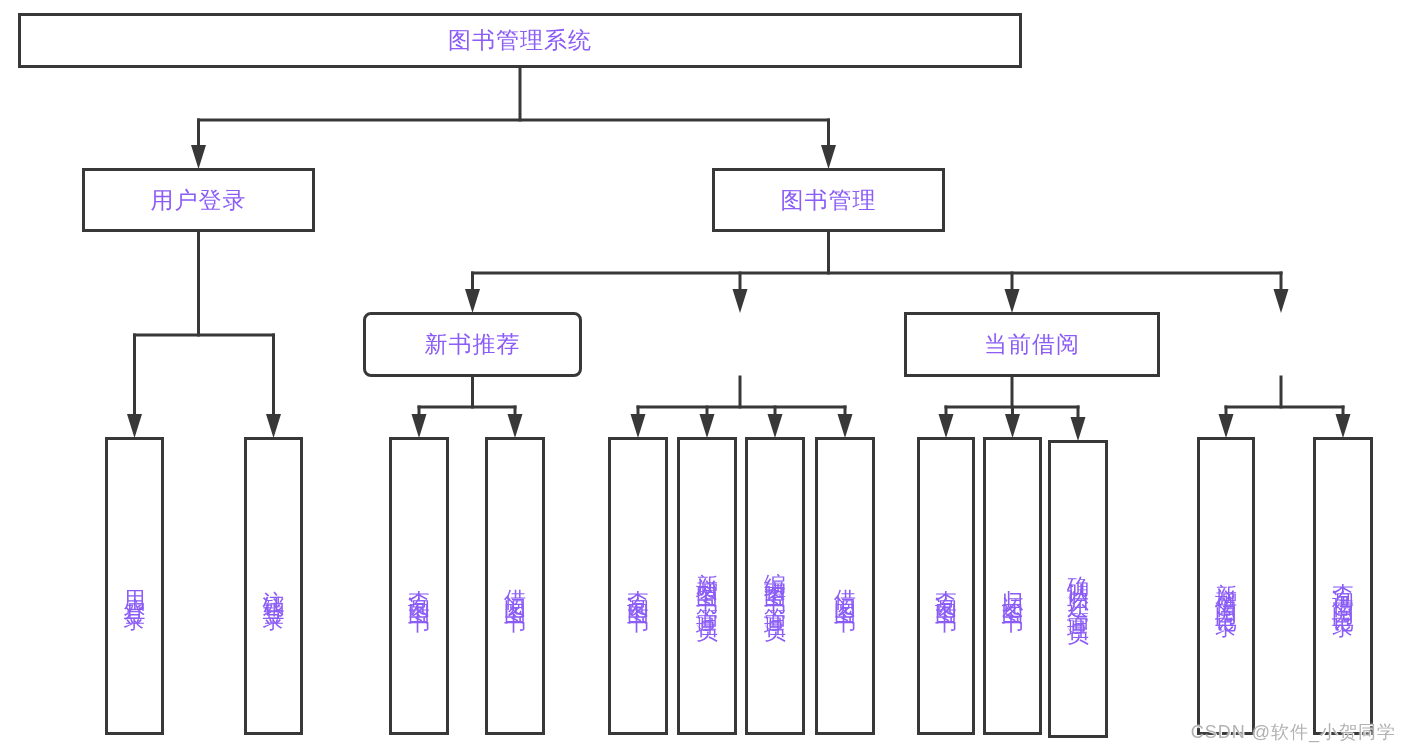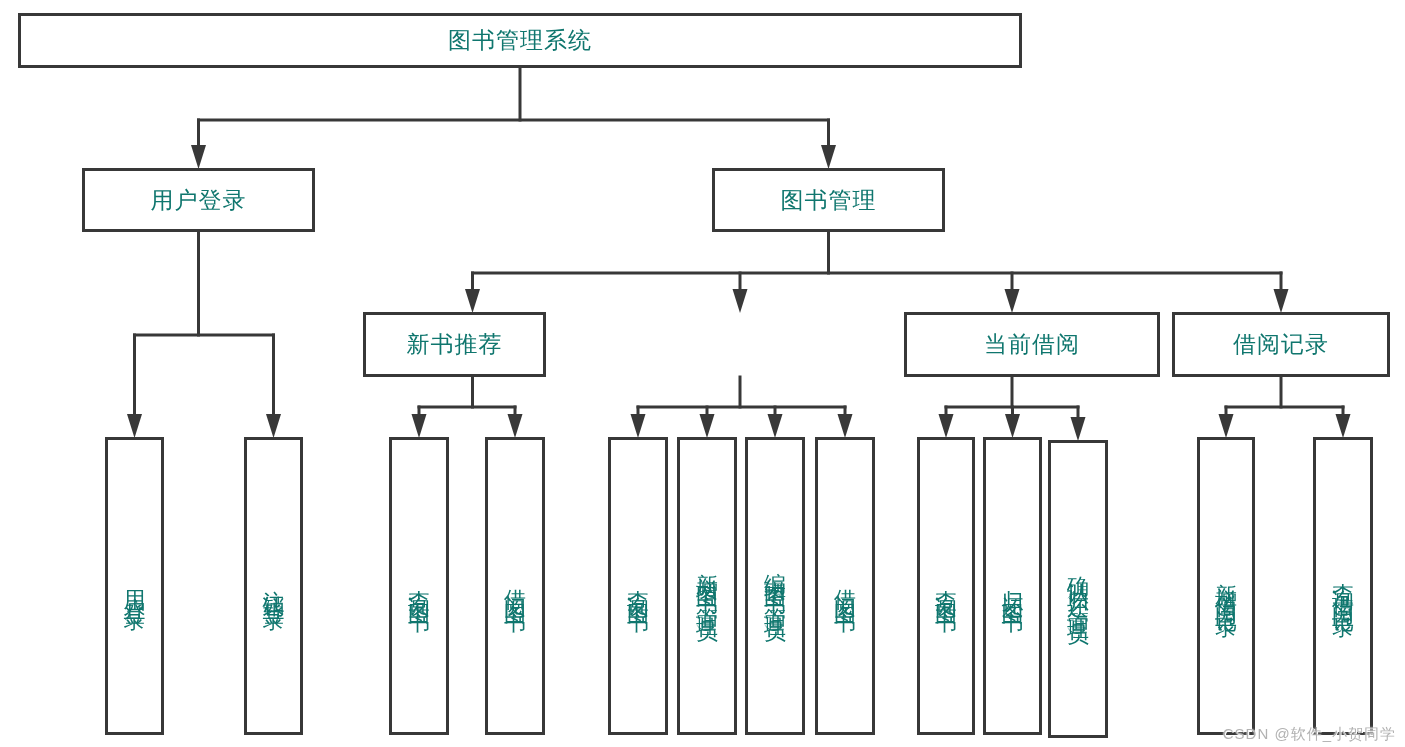--- a/index.html
+++ b/index.html
@@ -23,38 +23,38 @@
   }
   #nodes { position: absolute; left: 0; top: 0; width: 100%; height: 100%; }
   .node {
     position: absolute;
     box-sizing: border-box;
     border: 3px solid #383838;
     background: #ffffff;
     display: flex;
     align-items: center;
     justify-content: center;
-    color: #0f766e;
+    color: #8b5cf6;
     font-size: 23px;
     letter-spacing: 1px;
     z-index: 2;
   }
   .node .vtext {
     writing-mode: vertical-rl;
     text-orientation: mixed;
     font-size: 22px;
     letter-spacing: 7px;
     line-height: 1;
     white-space: nowrap;
   }
   .watermark {
     position: absolute;
     right: 9px;
     bottom: 3px;
-    font-size: 15px;
+    font-size: 18px;
     color: #b2b2b2;
     letter-spacing: 1px;
     z-index: 5;
     text-shadow: 0 0 2px #ffffff, 1px 1px 0 #ffffff;
     white-space: nowrap;
   }
 </style>
 </head>
 <body>
 
@@ -116,28 +116,25 @@
   <div id="nodes">
       <div class="node" style="left: 18px; top: 13px; width: 1004px; height: 55px;">
         <span>图书管理系统</span>
       </div>
       <div class="node" style="left: 82px; top: 168px; width: 233px; height: 64px;">
         <span>用户登录</span>
       </div>
       <div class="node" style="left: 712px; top: 168px; width: 233px; height: 64px; text-align: center;">
         <span>图书管理</span>
       </div>
-      <div class="node" style="left: 363px; top: 312px; width: 183px; height: 65px;">
+      <div class="node" style="left: 363px; top: 312px; width: 219px; height: 65px; border-radius: 8px;">
         <span>新书推荐</span>
       </div>
       <div class="node" style="left: 904px; top: 312px; width: 256px; height: 65px;">
         <span>当前借阅</span>
-      </div>
-      <div class="node" style="left: 1172px; top: 312px; width: 218px; height: 65px;">
-        <span>借阅记录</span>
       </div>
       <div class="node" style="left: 105px; top: 437px; width: 59px; height: 298px;">
         <span class="vtext">用户登录</span>
       </div>
       <div class="node" style="left: 244px; top: 437px; width: 59px; height: 298px;">
         <span class="vtext">注销登录</span>
       </div>
       <div class="node" style="left: 389px; top: 437px; width: 60px; height: 298px;">
         <span class="vtext">查询图书</span>
       </div>

